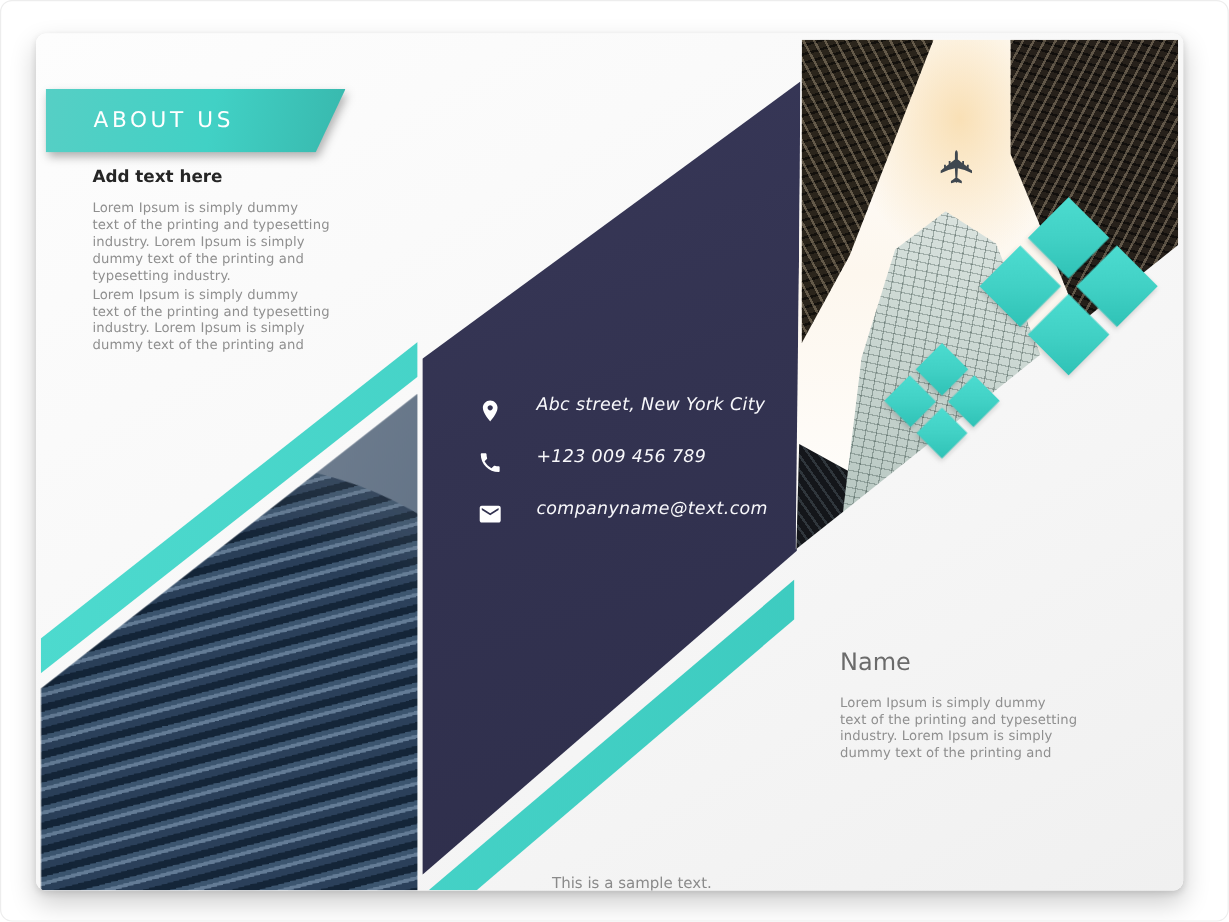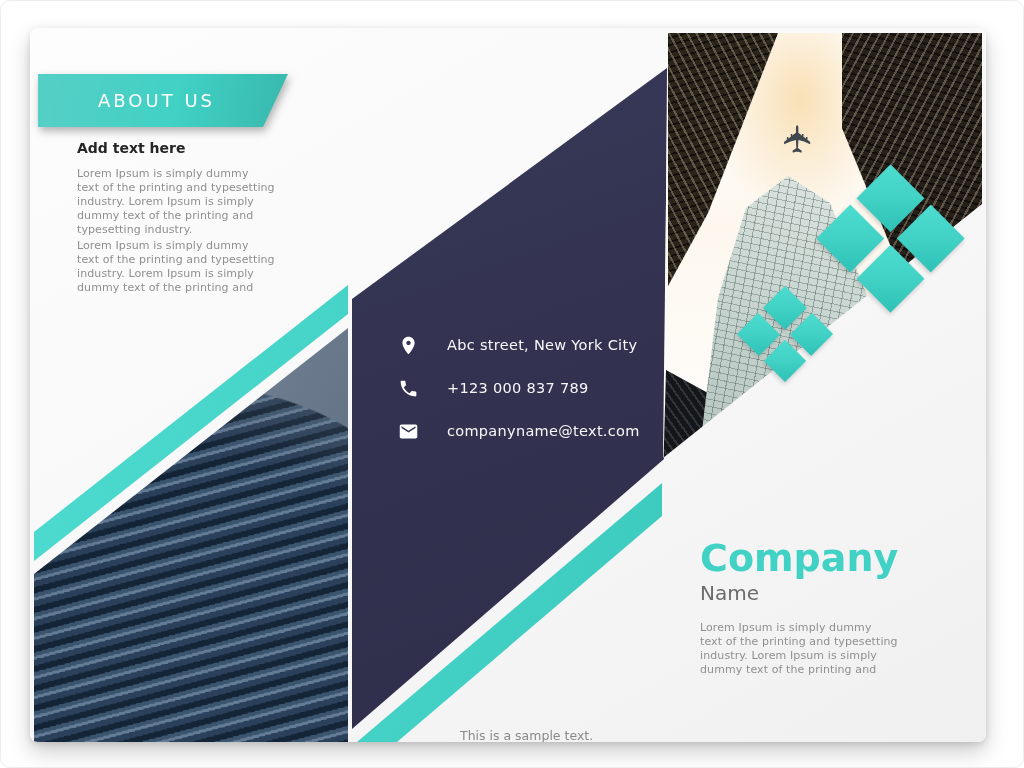--- a/index.html
+++ b/index.html
@@ -12,21 +12,21 @@
         box-shadow:0 10px 22px rgba(0,0,0,.20),0 2px 6px rgba(0,0,0,.12);overflow:hidden;}
 
   .layer{position:absolute;inset:0;}
 
   
   .banner-wrap{position:absolute;left:8px;top:46px;width:250px;height:53px;
                filter:drop-shadow(2px 4px 4px rgba(0,0,0,.30));}
   .banner{width:100%;height:100%;clip-path:polygon(0 0,100% 0,90% 100%,0 100%);
           background:linear-gradient(100deg,var(--teal-light,#56cfc5) 0%,var(--teal,#41d1c5) 55%,#38b8ad 100%);
           display:flex;align-items:center;}
-  .banner span{color:#fff;font-size:18px;letter-spacing:3px;padding-left:60px;}
+  .banner span{color:#fff;font-size:18px;letter-spacing:3px;padding-left:40px;}
 
   .heading{position:absolute;left:47px;top:112px;font-size:14px;font-weight:bold;color:#262626;}
   .body-text{color:#8f8f8f;font-size:11px;line-height:14px;white-space:pre-line;letter-spacing:.1px;}
   .para1{position:absolute;left:47px;top:139px;}
   .para2{position:absolute;left:47px;top:211px;}
 
   .stripe-left{clip-path:polygon(4px 504px,318px 257px,318px 286px,4px 533px);
                background:linear-gradient(100deg,#4fdcd0,#35c3b8);
                filter:drop-shadow(2px 3px 3px rgba(0,0,0,.28));}
 
@@ -38,21 +38,21 @@
         background:repeating-linear-gradient(171deg,
           #142538 0 6px,#3c556f 6px 10px,#647c96 10px 13px,#2b405a 13px 19px);
         box-shadow:inset 60px -30px 110px rgba(0,0,0,.45), inset -20px 20px 60px rgba(255,255,255,.10);}
 
   
   .navy{clip-path:polygon(322px 271px,637px 40px,634px 431px,322px 701px);
         background:linear-gradient(160deg,#3a3a5c 0%,var(--navy,#333351) 45%,#2d2d4a 100%);
         filter:drop-shadow(0 4px 6px rgba(0,0,0,.30));}
 
   .contact{position:absolute;left:366px;top:302px;width:270px;}
-  .contact-row{display:flex;align-items:center;height:30px;margin-bottom:13px;}
+  .contact-row{display:flex;align-items:flex-start;height:30px;margin-bottom:13px;font-style:italic;}
   .contact-icon{width:24px;height:24px;flex:0 0 24px;display:flex;align-items:center;justify-content:center;}
   .contact-icon svg{width:21px;height:21px;fill:#ffffff;}
   .contact-text{margin-left:27px;color:#f8f8fb;font-size:14.5px;letter-spacing:.3px;white-space:nowrap;}
 
   .stripe-bottom{clip-path:polygon(327px 714px,632px 455px,632px 488px,367px 714px);
                  background:linear-gradient(100deg,#4fdcd0,#35c3b8);
                  filter:drop-shadow(-2px -2px 3px rgba(0,0,0,.22));}
 
   .footer-note{position:absolute;left:430px;top:699px;font-size:12.5px;line-height:18px;
                color:#8a8a8a;white-space:pre-line;}
@@ -161,37 +161,36 @@
             </svg>
         </span>
         <span class="contact-text">Abc street, New York City</span>
       </div>
       <div class="contact-row">
         <span class="contact-icon">
           <svg viewBox="0 0 24 24">
               <path d="M6.62 10.79c1.44 2.83 3.76 5.14 6.59 6.59l2.2-2.2c.27-.27.67-.36 1.02-.24 1.12.37 2.33.57 3.57.57.55 0 1 .45 1 1V20c0 .55-.45 1-1 1-9.39 0-17-7.61-17-17 0-.55.45-1 1-1h3.5c.55 0 1 .45 1 1 0 1.25.2 2.45.57 3.57.11.35.03.74-.25 1.02l-2.2 2.2z"></path>
             </svg>
         </span>
-        <span class="contact-text">+123 000 837 789</span>
+        <span class="contact-text">+123 009 456 789</span>
       </div>
       <div class="contact-row">
         <span class="contact-icon">
           <svg viewBox="0 0 24 24">
               <path d="M20 4H4c-1.1 0-2 .9-2 2v12c0 1.1.9 2 2 2h16c1.1 0 2-.9 2-2V6c0-1.1-.9-2-2-2zm0 4-8 5-8-5V6l8 5 8-5v2z"></path>
             </svg>
         </span>
         <span class="contact-text">companyname@text.com</span>
       </div>
     </div>
 
     <div class="footer-note">This is a sample text.
 Insert your desired text here.</div>
 
     <div class="company-block">
-      <div class="company-title">Company</div>
       <div class="company-subtitle">Name</div>
       <div class="body-text company-para">Lorem Ipsum is simply dummy
 text of the printing and typesetting
 industry. Lorem Ipsum is simply
 dummy text of the printing and</div>
     </div>
 
   </div>
   <div class="canvas-border"></div>
 </div>

